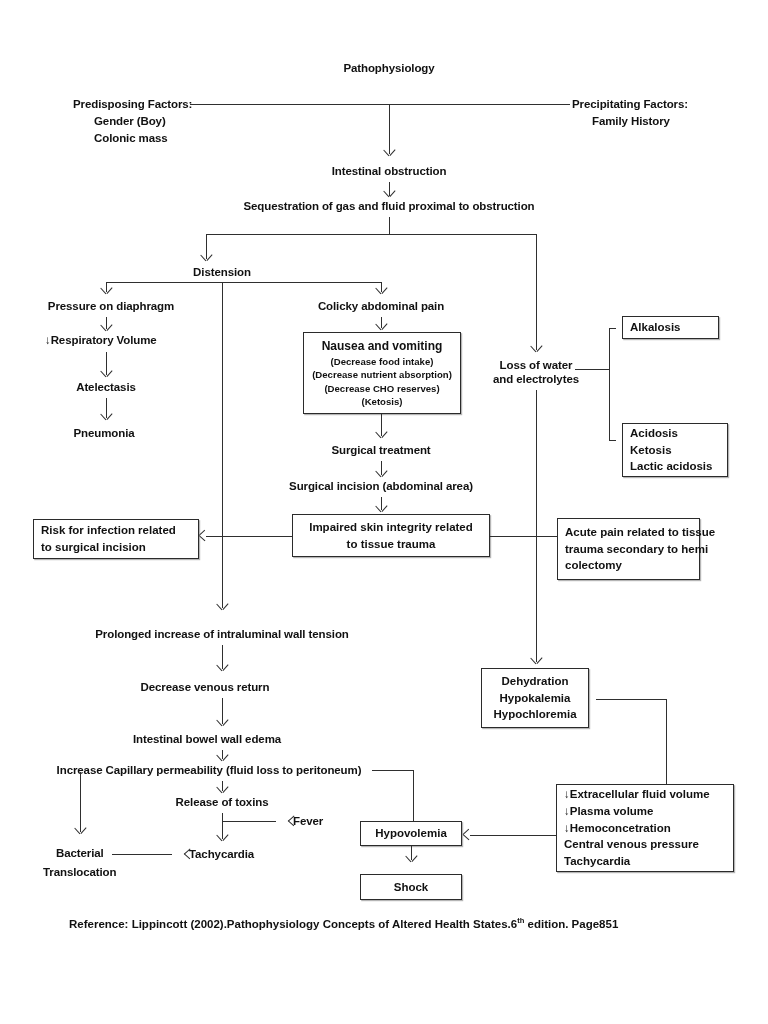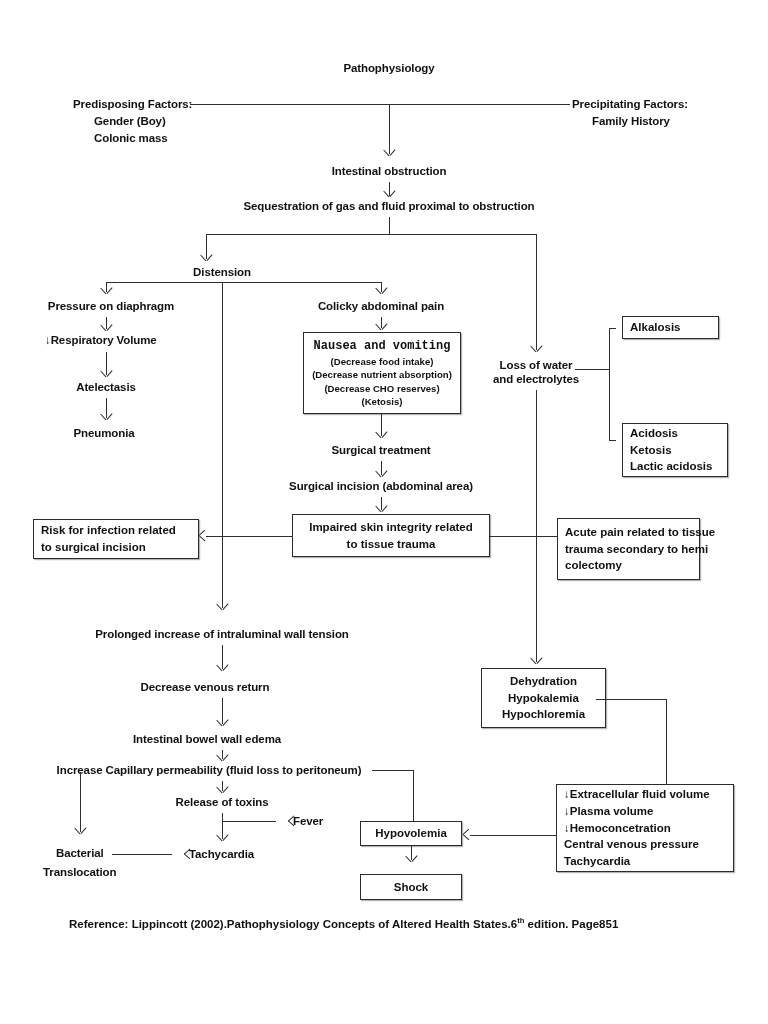--- a/index.html
+++ b/index.html
@@ -47,21 +47,21 @@
     box-shadow: 1.2px 1.2px 0 rgba(120,120,120,.55);
   }
   .box.ctrtxt { align-items: center; text-align: center; }
   .box.lefttxt { align-items: flex-start; text-align: left; padding-left: 7px; }
   .box .ln { display: block; white-space: nowrap; }
   .box .sub {
     font-size: 9.6px;
     font-weight: bold;
     line-height: 1.38;
   }
-  .box .bigln { font-size: 12px; font-family: Liberation Mono, monospace; }
+  .box .bigln { font-size: 12px; }
 
   
   .vline, .hline {
     position: absolute;
     background: #2f2f2f;
   }
   .vline { width: 1.3px; }
   .hline { height: 1.3px; }
 
   
@@ -227,21 +227,21 @@
 
   <div class="box lefttxt" style="left:622px; top:423px; width:106px; height:54px;">
     <span class="ln">Acidosis</span>
     <span class="ln">Ketosis</span>
     <span class="ln">Lactic acidosis</span>
   </div>
 
   <div class="vline" style="left:536px; top:390px; height:272px;"></div>
   <div class="arrow arr-d" style="left:536px; top:664px;"></div>
 
-  <div class="box ctrtxt" style="left:481px; top:668px; width:125px; height:60px;">
+  <div class="box ctrtxt" style="left:481px; top:668px; width:108px; height:60px;">
     <span class="ln">Dehydration</span>
     <span class="ln">Hypokalemia</span>
     <span class="ln">Hypochloremia</span>
   </div>
 
   <div class="hline" style="left:596px; top:699px; width:71px;"></div>
   <div class="vline" style="left:666px; top:699px; height:85px;"></div>
 
   <div class="box lefttxt" style="left:556px; top:784px; width:178px; height:88px;">
     <span class="ln">↓Extracellular fluid volume</span>

